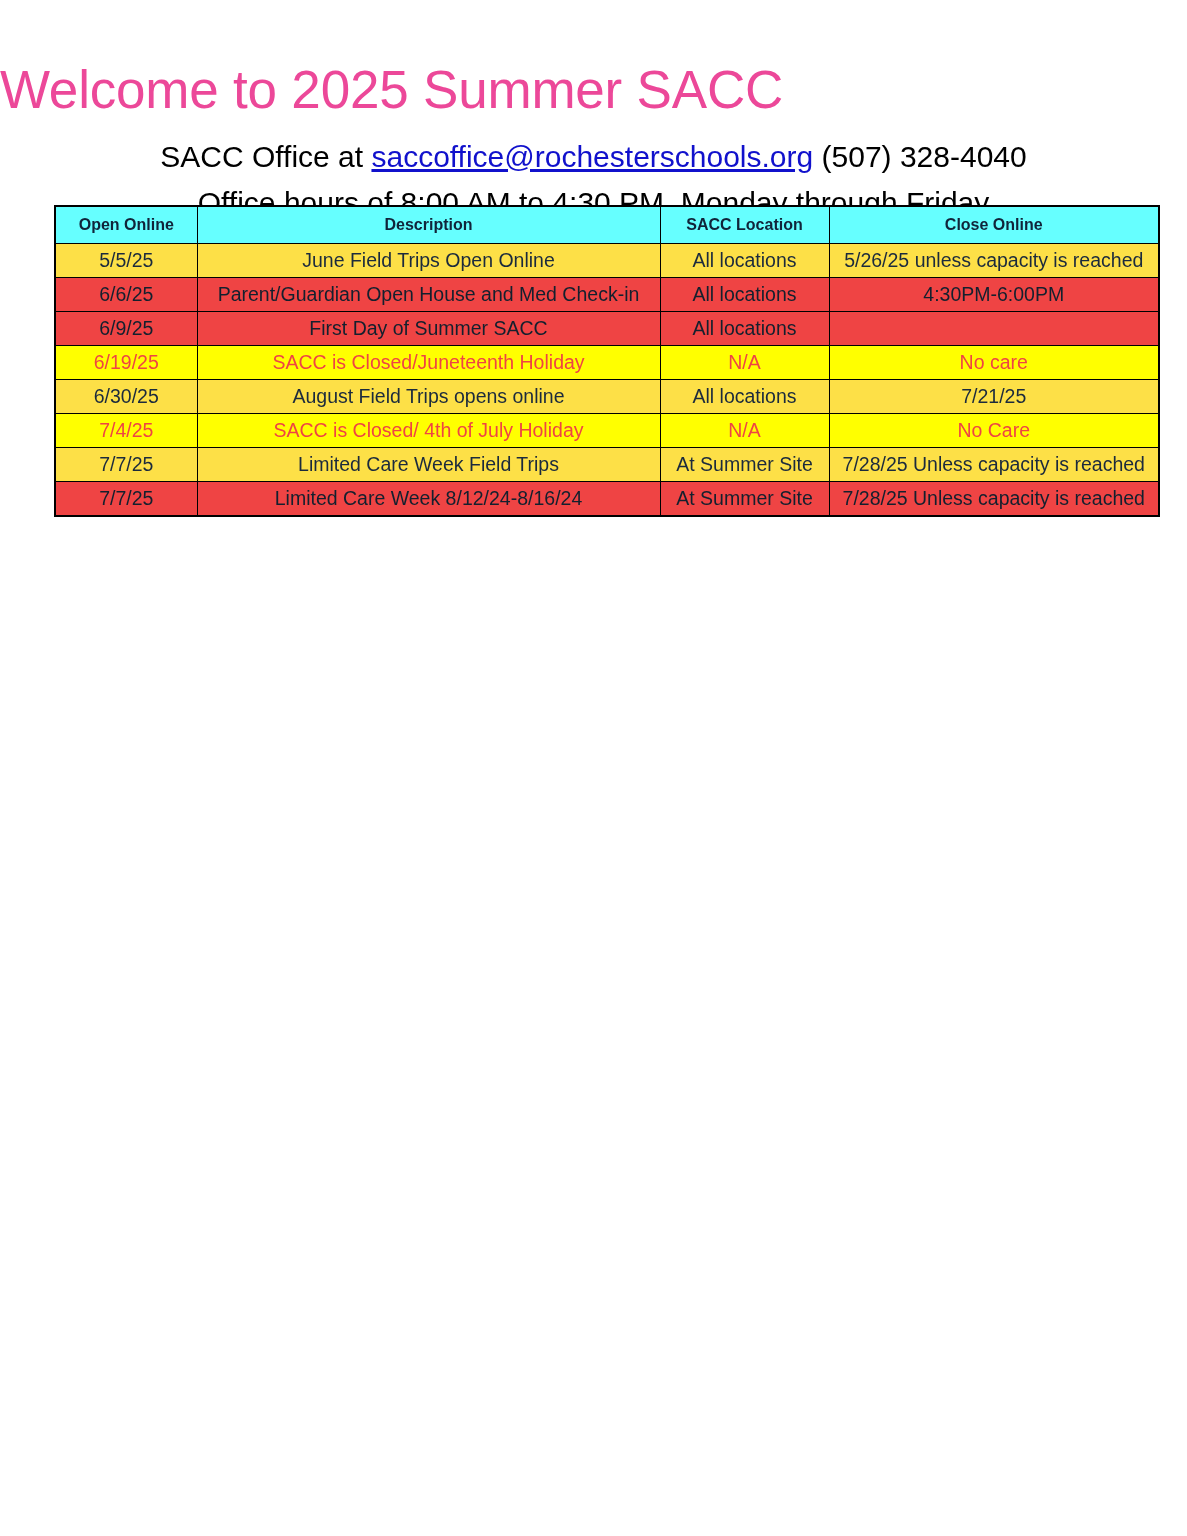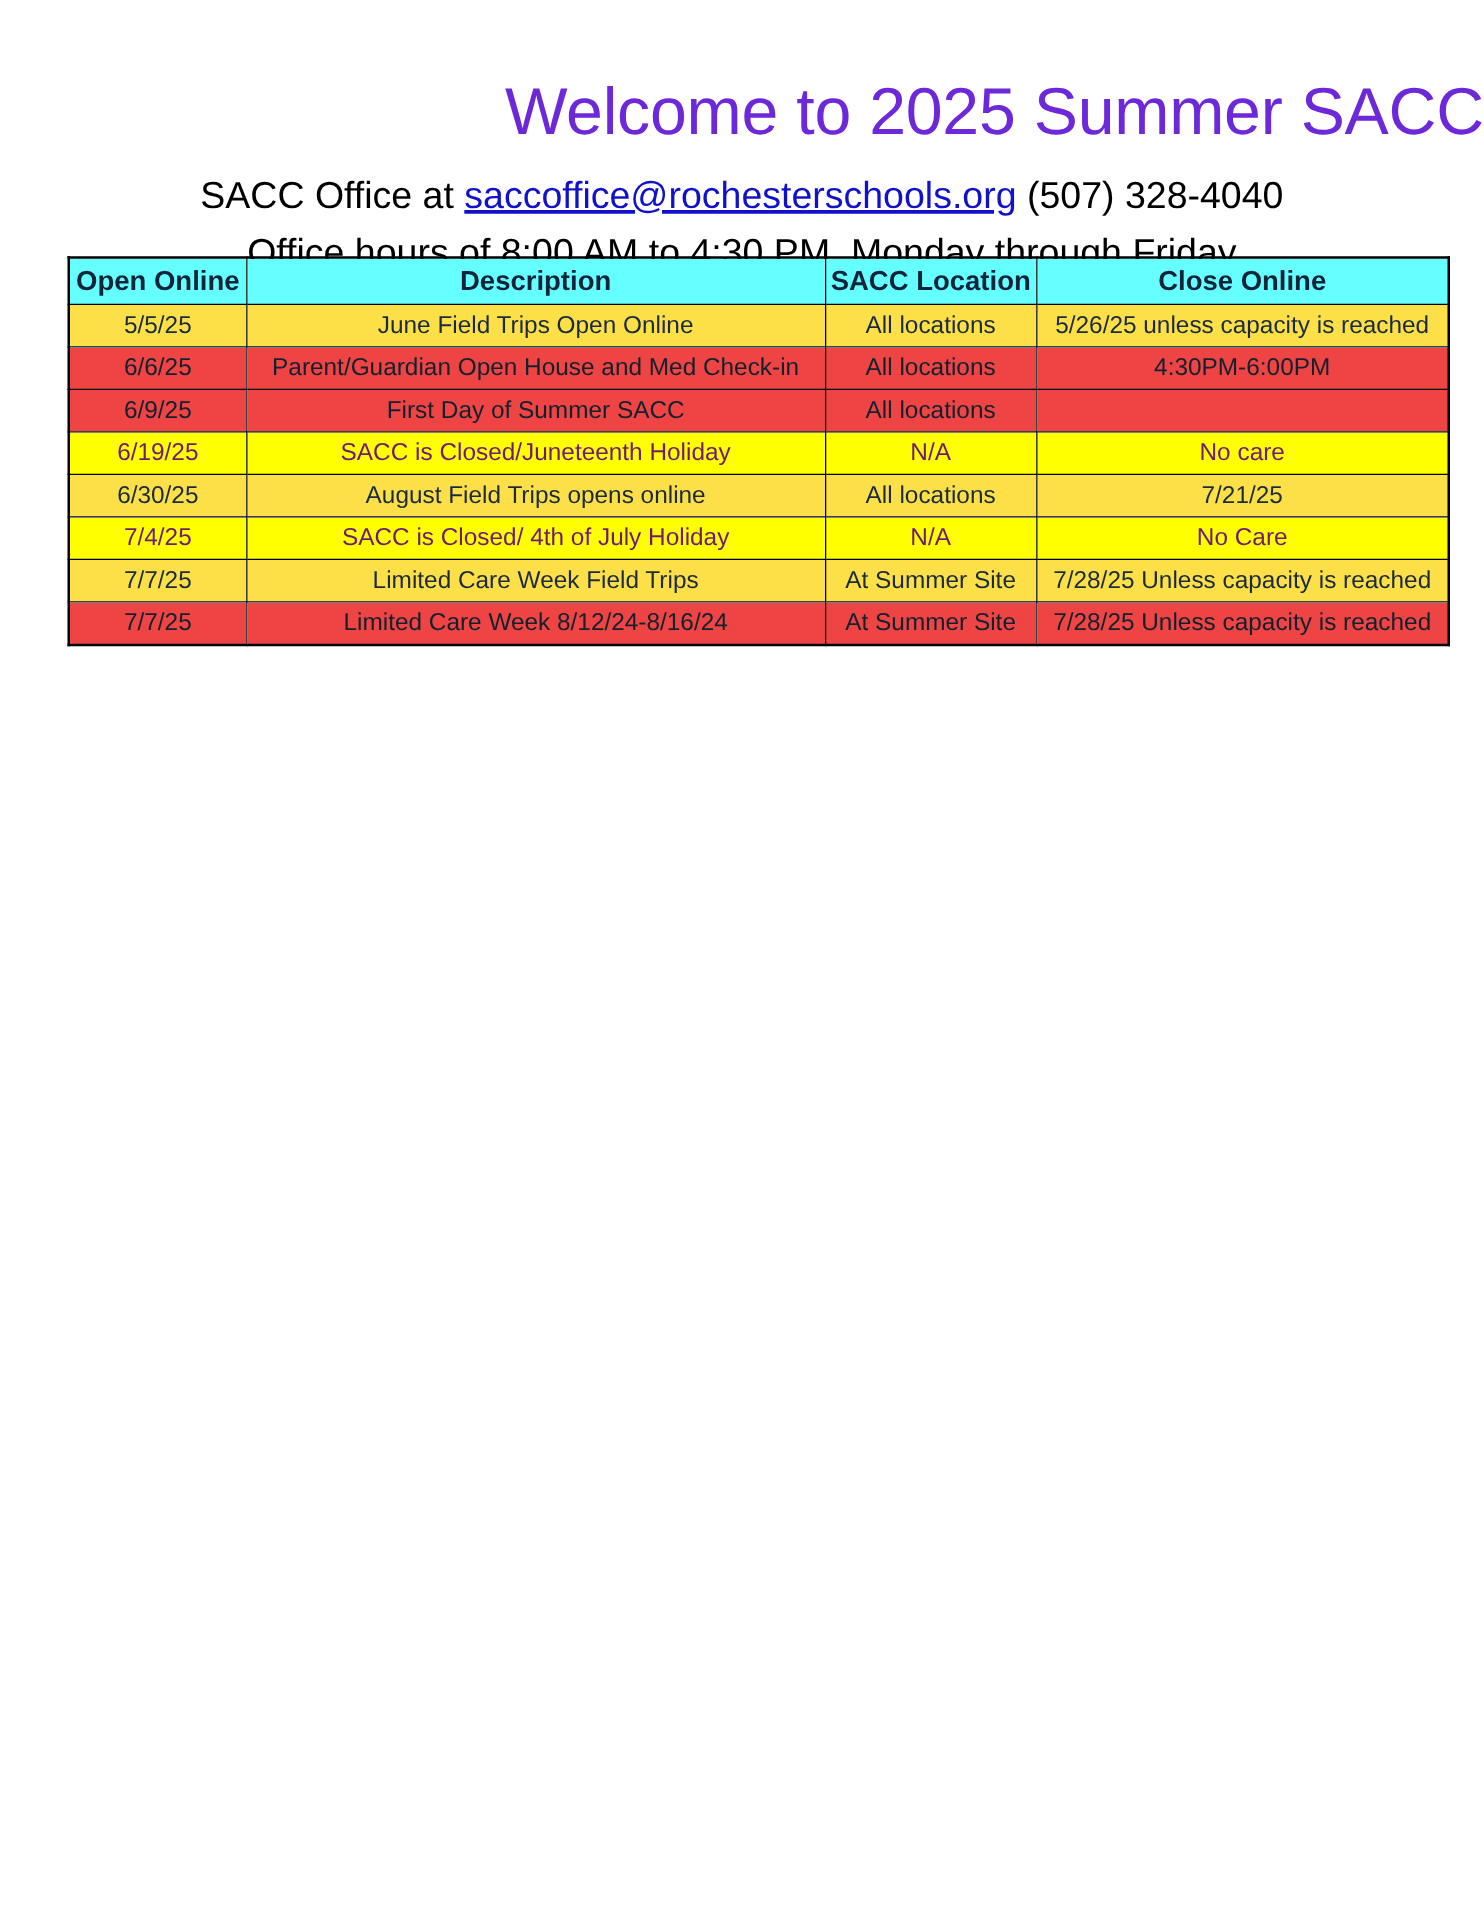--- a/index.html
+++ b/index.html
@@ -20,27 +20,27 @@
   .page {
     width: 1187px;
     height: 1536px;
     box-sizing: border-box;
     padding: 0;
     position: relative;
   }
 
   
   .doc-title {
-    text-align: right;
+    text-align: left;
     font-family: "Liberation Sans", sans-serif;
     font-size: 53px;
     font-weight: 400;
     line-height: 1.05;
     letter-spacing: -0.2px;
-    color: #6d28d9;
+    color: #ec4899;
     margin: 0;
     padding-top: 62px;
   }
 
   .subline {
     text-align: center;
     font-size: 30px;
     font-weight: 400;
     color: #000000;
     margin: 0;
@@ -85,28 +85,28 @@
     font-size: 19.5px;
     line-height: 1.15;
     color: #1b2a3d;
     white-space: nowrap;
     overflow: hidden;
   }
 
   table.sacc thead th {
     background: #66ffff;
     font-weight: 700;
-    font-size: 22px;
+    font-size: 16px;
     height: 36px;
     color: #10243a;
   }
 
   tr.row-blue   td { background: #fde047; }
   tr.row-white  td { background: #ef4444; color: #13202e; }
-  tr.row-yellow td { background: #ffff00; color: #701a75; }
+  tr.row-yellow td { background: #ffff00; color: #ef4444; }
 
   td.cell-empty { font-size: 0; }
 </style>
 </head>
 <body>
 
 <div class="page">
 
   <h1 class="doc-title">Welcome to 2025 Summer SACC</h1>
 

